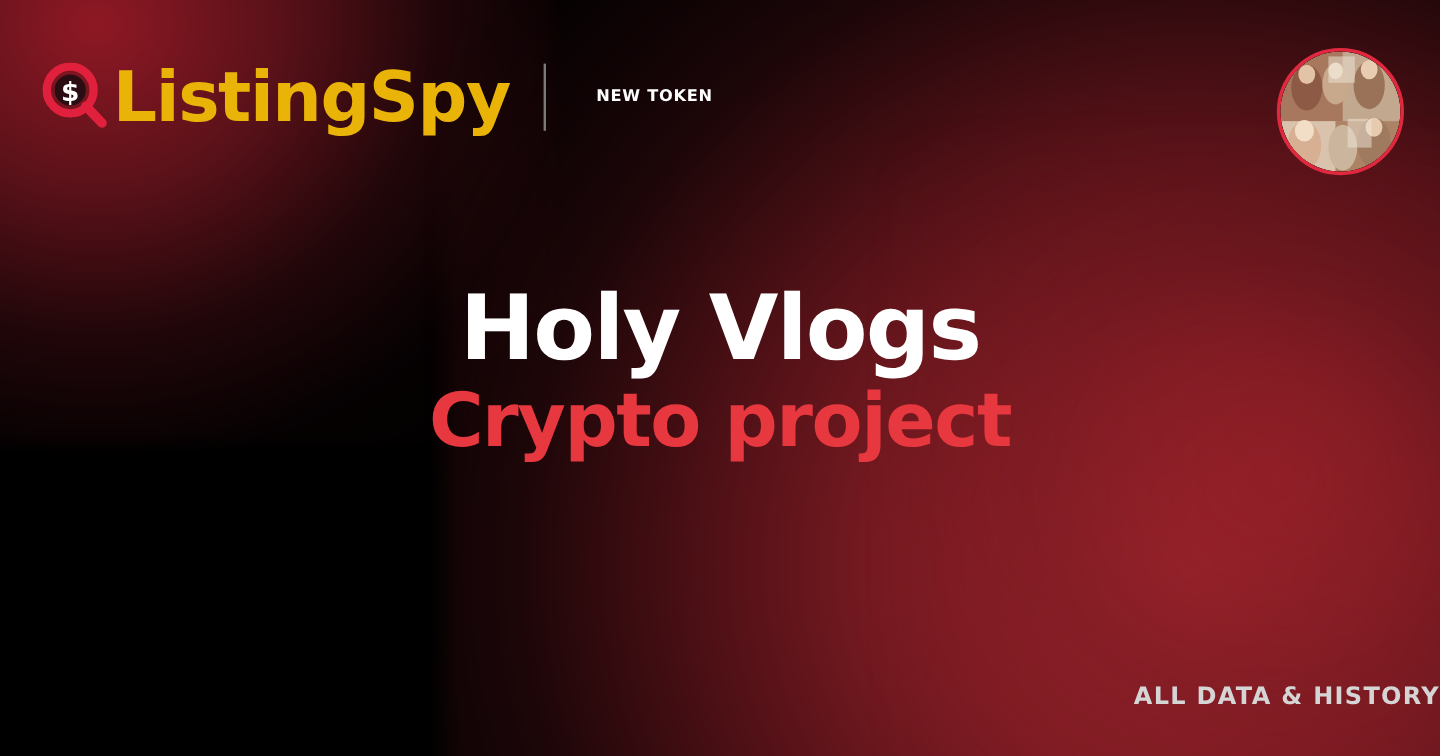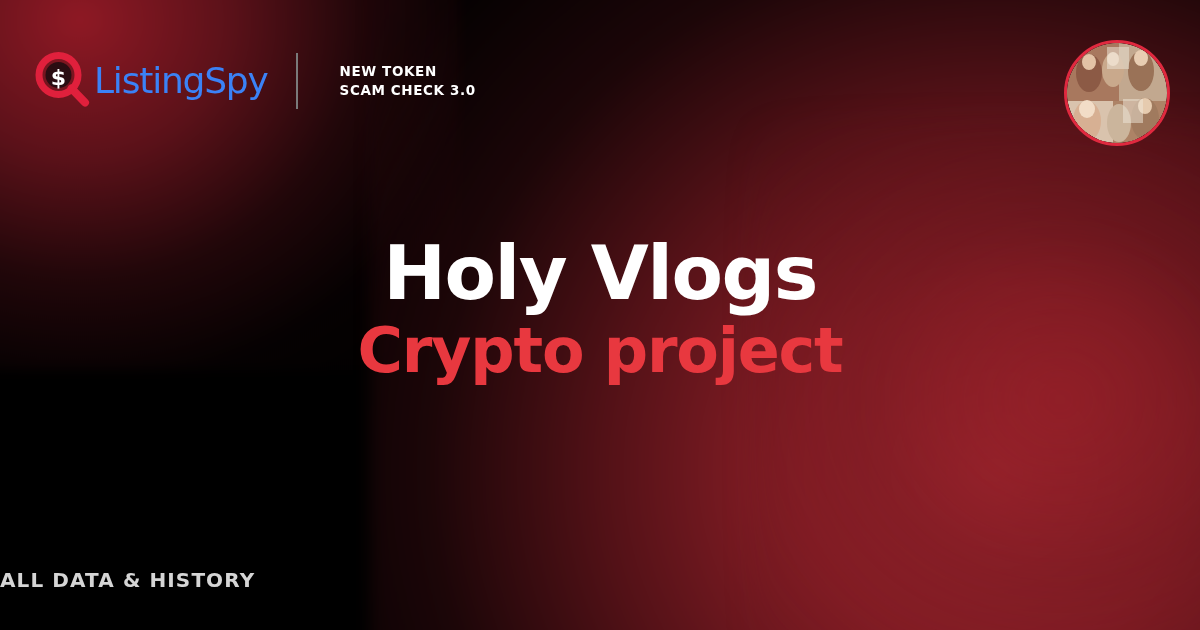--- a/index.html
+++ b/index.html
@@ -75,23 +75,23 @@
     display: flex;
     align-items: center;
   }
   #logo-mark {
     width: 58px;
     height: 58px;
     flex: 0 0 auto;
     margin-right: 6px;
   }
   #wordmark {
-    font-size: 36px;
-    font-weight: normal;
-    color: #3b82f6;
+    font-size: 58px;
+    font-weight: bold;
+    color: #eab308;
     letter-spacing: -1.2px;
     line-height: 1;
     white-space: nowrap;
     margin-left: -4px;
   }
   #brand-divider {
     width: 2px;
     height: 56px;
     background: #7a7a7a;
     margin: 0 26px 0 28px;
@@ -167,21 +167,21 @@
     margin: 6px 0 12px 0;
     padding: 0 40px;
   }
 
   
   #footer {
     position: absolute;
     left: 0;
     bottom: 38px;
     width: 1200px;
-    text-align: left;
+    text-align: right;
     z-index: 5;
     margin-top: 20px;
   }
   #footer-text {
     font-size: 20px;
     font-weight: bold;
     color: #D5D5D5;
     letter-spacing: 1.1px;
   }
 </style>
@@ -206,21 +206,20 @@
           <text x="24.5" y="32.5" text-anchor="middle" font-family="DejaVu Sans, sans-serif" font-size="22" font-weight="bold" fill="#FFFFFF">$</text>
         </svg>
       </span>
 
       <span id="wordmark">ListingSpy</span>
 
       <span id="brand-divider"></span>
 
       <span id="tagline">
         <span class="tagline-line">NEW TOKEN</span>
-        <span class="tagline-line">SCAM CHECK 3.0</span>
       </span>
 
     </div>
 
     <div id="avatar">
       <div id="avatar-photo">
         <svg viewBox="0 0 100 100" width="100" height="100" preserveAspectRatio="xMidYMid slice" aria-hidden="true">
           <defs>
             <clipPath id="avClip">
                 <circle cx="50" cy="50" r="50"></circle>

